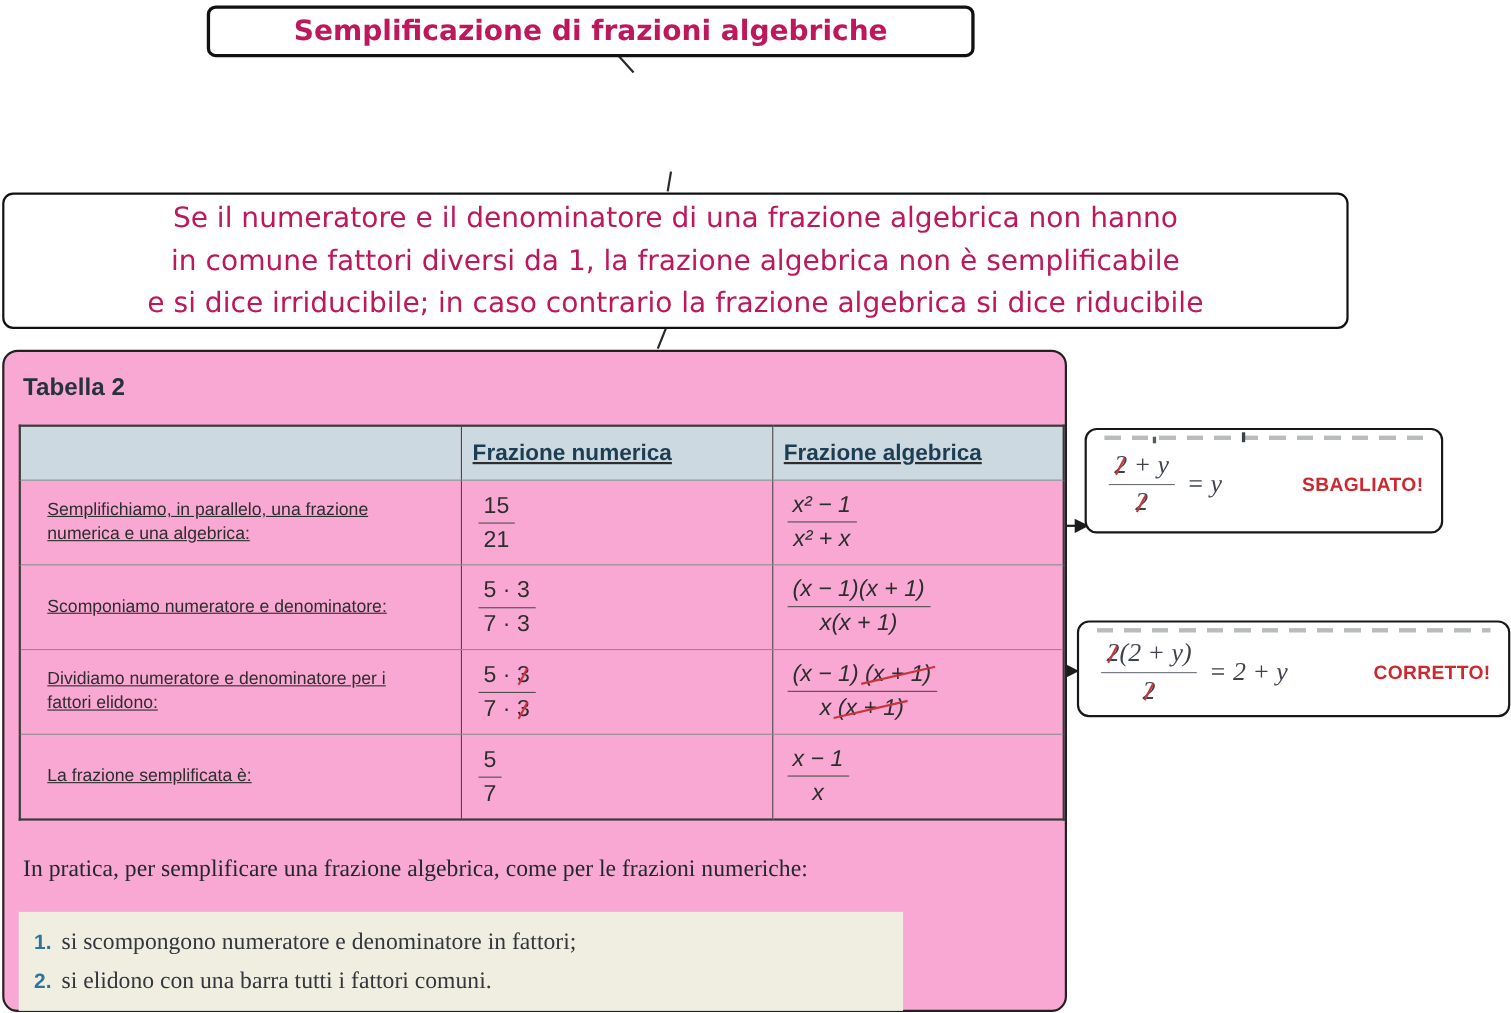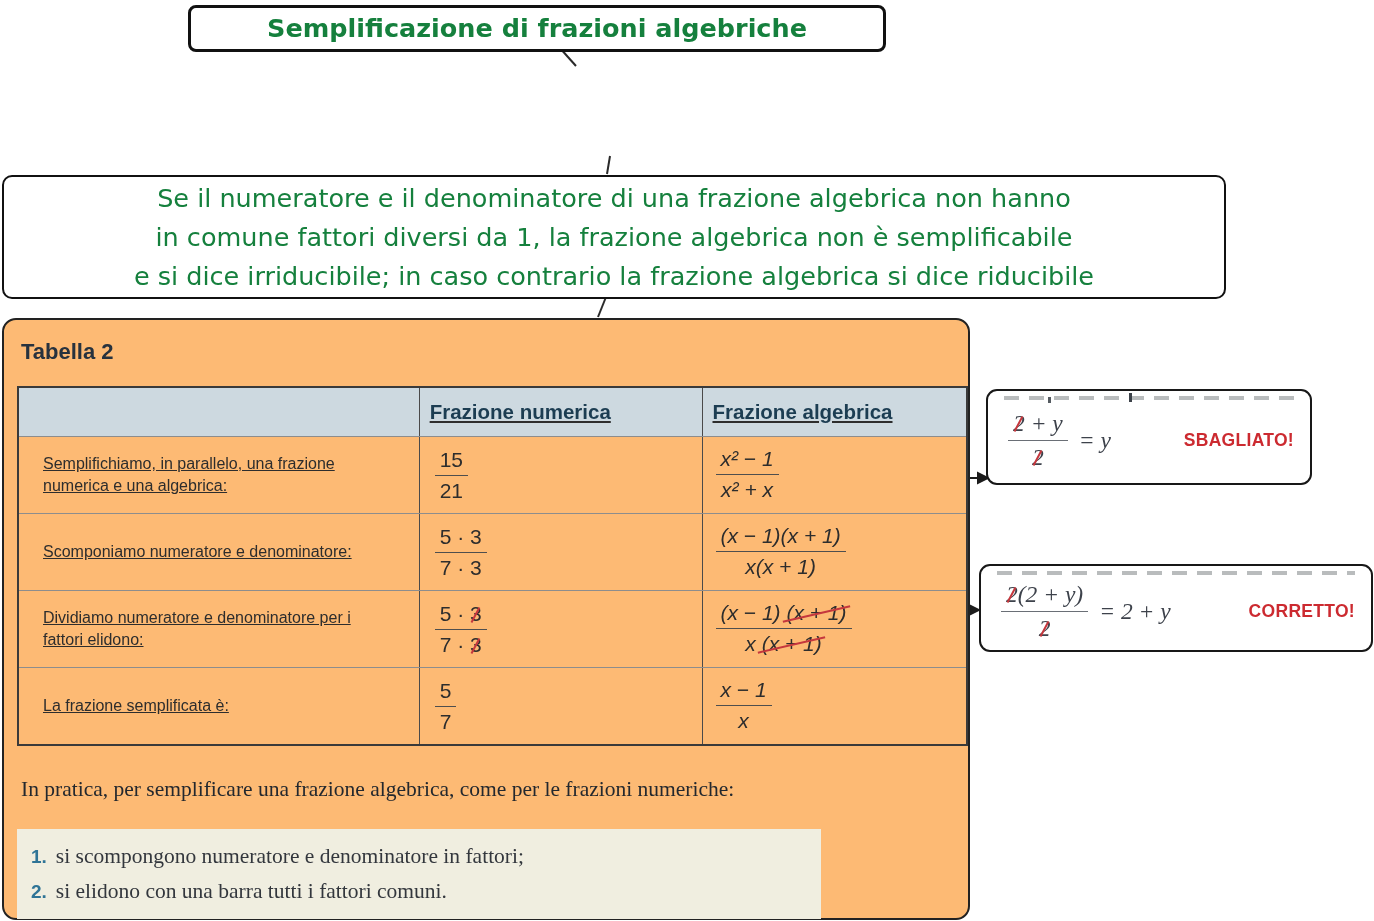--- a/index.html
+++ b/index.html
@@ -17,24 +17,24 @@
         font-family:"DejaVu Sans",sans-serif;color:var(--ink);}
   svg.connectors{position:absolute;left:0;top:0;width:1374px;height:921px;pointer-events:none;}
 
   
   .cbox{position:absolute;background:#fff;border:2.5px solid #111;border-radius:10px;
         display:flex;flex-direction:column;justify-content:center;align-items:center;text-align:center;}
   .title-box{left:188px;top:5px;width:692px;height:41px;border-width:3px;border-radius:8px;}
   .title-box .line{font-size:28px;font-weight:bold;white-space:nowrap;}
   .def-box{left:38px;top:67px;width:1142px;height:88px;}
   .rule-box{left:2px;top:175px;width:1220px;height:120px;}
-  .cbox .line{font-size:25.5px;line-height:39px;white-space:nowrap;color:#15803d;}
-
-  
-  .main-box{position:absolute;left:2px;top:318px;width:964px;height:598px;background:#fdba74;
+  .cbox .line{font-size:25.5px;line-height:39px;white-space:nowrap;color:#be185d;}
+
+  
+  .main-box{position:absolute;left:2px;top:318px;width:964px;height:598px;background:#f9a8d4;
             border:2.5px solid #222;border-radius:14px;}
   .tab-label{position:absolute;left:17px;top:19px;font-family:"Liberation Sans",sans-serif;
              font-weight:bold;font-size:22px;color:var(--table-label-text);}
   table.cmp{position:absolute;left:13px;top:66px;border-collapse:collapse;
             font-family:"Liberation Sans",sans-serif;color:#2d2d2d;text-decoration:underline;}
   table.cmp th,table.cmp td{border:1.5px solid #8d8d8d;}
   table.cmp tr th:first-child,table.cmp tr td:first-child{border-left:2.5px solid #3a3a3a;}
   table.cmp tr th:last-child,table.cmp tr td:last-child{border-right:2.5px solid #3a3a3a;}
   table.cmp thead th{border-top:2.5px solid #3a3a3a;background:var(--table-header-bg);
             color:var(--table-header-text);font-size:20.5px;font-weight:bold;text-align:left;

